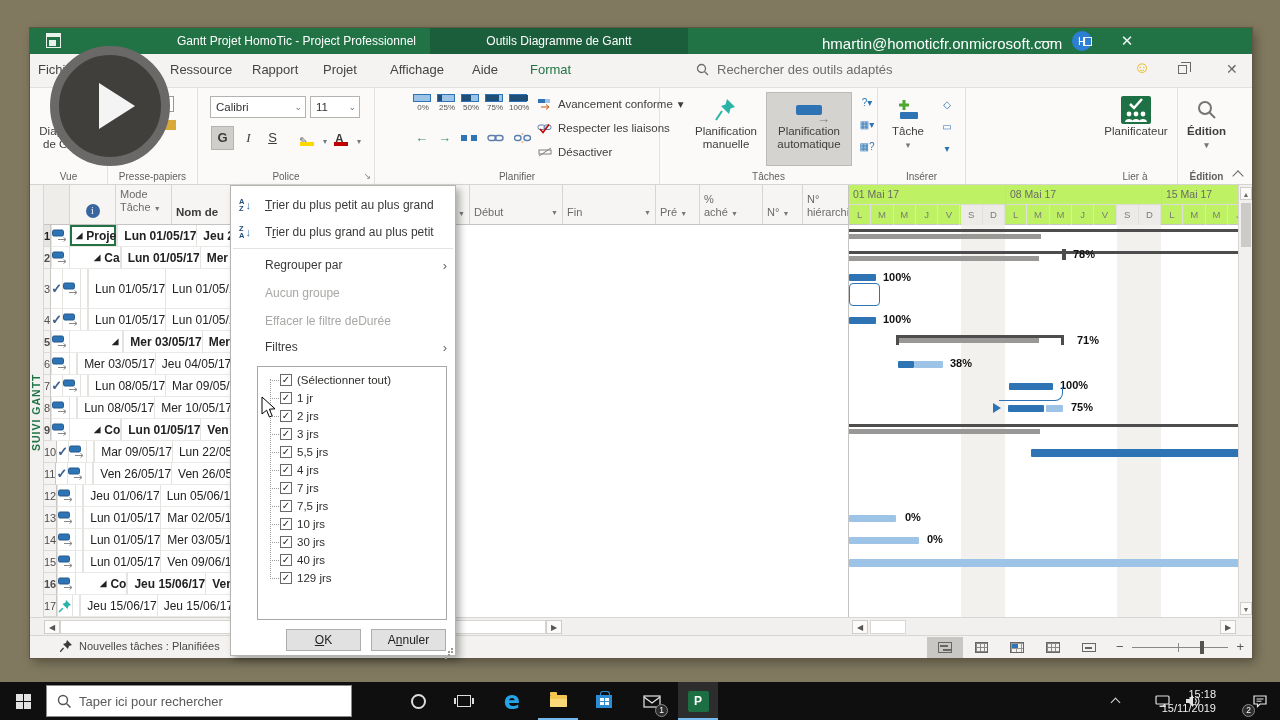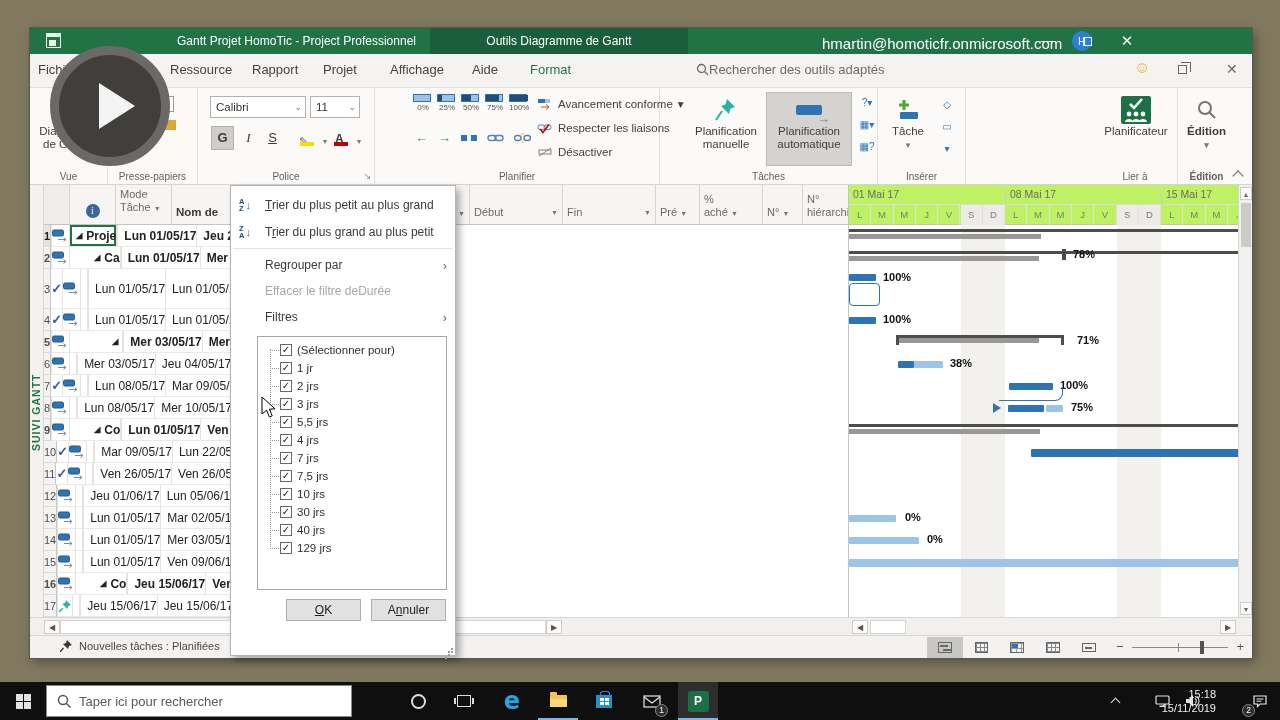--- a/index.html
+++ b/index.html
@@ -21,21 +21,21 @@
   .tb-avatar{position:absolute;left:1042px;top:3px;width:20px;height:20px;border-radius:50%;background:#2d7fd6;color:#fff;
              text-align:center;line-height:20px;font-size:11px;}
   .wbtn{position:absolute;top:0;width:34px;height:26px;text-align:center;line-height:26px;color:#eef5f0;font-size:13px;}
   .tb-min{left:1000px;} .tb-max{left:1040px;} .tb-close{left:1080px;font-size:15px;}
   .maxsq{display:inline-block;width:9px;height:9px;border:1px solid #eef5f0;vertical-align:middle;}
 
   
   .tabrow{position:absolute;left:0;top:26px;width:100%;height:34px;background:#f4f3f1;border-bottom:1px solid #e2e0dd;font-size:13px;color:#454442;}
   .tab{position:absolute;top:8px;cursor:default;}
   .tab.active{color:#217346;}
-  .tabsearch{position:absolute;left:666px;top:8px;color:#6d6c6a;display:flex;align-items:center;}
+  .tabsearch{position:absolute;left:666px;top:8px;color:#6d6c6a;display:flex;align-items:center;gap:8px;}
   .tr-ico{position:absolute;top:7px;color:#6a6866;}
   .smiley{left:1104px;color:#e7b416;font-size:16px;top:5px;}
   .restore{left:1148px;}
   .rsq{display:inline-block;width:9px;height:9px;border:1px solid #6a6866;position:relative;top:1px;}
   .rsq:after{content:"";position:absolute;left:2px;top:-4px;width:9px;height:9px;border:1px solid #6a6866;border-left:none;border-bottom:none;}
   .tclose{left:1196px;font-size:14px;}
 
   
   .ribbon{position:absolute;left:0;top:60px;width:100%;height:97px;background:#fbfaf8;border-bottom:1px solid #d6d4d1;font-size:11.5px;color:#444;}
   .grp{position:absolute;top:0;height:96px;border-right:1px solid #e3e1de;}
@@ -981,35 +981,39 @@
           </span>
         </span>
       <span id="mi-sortdesc"><span>T</span><u>r</u><span>i</span><span>e</span><span>r</span><span> </span><span>d</span><span>u</span><span> </span><span>p</span><span>l</span><span>u</span><span>s</span><span> </span><span>g</span><span>r</span><span>a</span><span>n</span><span>d</span><span> </span><span>a</span><span>u</span><span> </span><span>p</span><span>l</span><span>u</span><span>s</span><span> </span><span>p</span><span>e</span><span>t</span><span>i</span><span>t</span></span>
     </div>
     <div class="msep"></div>
     <div class="mi short">
       <span class="pad"></span>
         <span>Regrouper par</span>
         <span class="arr">›</span>
     </div>
+    <div class="mi tall dis">
+      <span class="pad"></span>
+        <span>Aucun groupe</span>
+    </div>
     <div class="mi short dis">
       <span class="pad"></span>
         <span>Effacer le filtre deDurée</span>
     </div>
     <div class="mi short">
       <span class="pad"></span>
         <span>Filtres</span>
         <span class="arr">›</span>
     </div>
     <div class="cbpanel">
       <div class="cbtree"></div>
       <div id="cblist">
           <div class="cbrow">
             <span class="cbbox">✓</span>
-            <span>(Sélectionner pour)</span>
+            <span>(Sélectionner tout)</span>
           </div>
           <div class="cbrow">
             <span class="cbbox">✓</span>
             <span>1 jr</span>
           </div>
           <div class="cbrow">
             <span class="cbbox">✓</span>
             <span>2 jrs</span>
           </div>
           <div class="cbrow">

